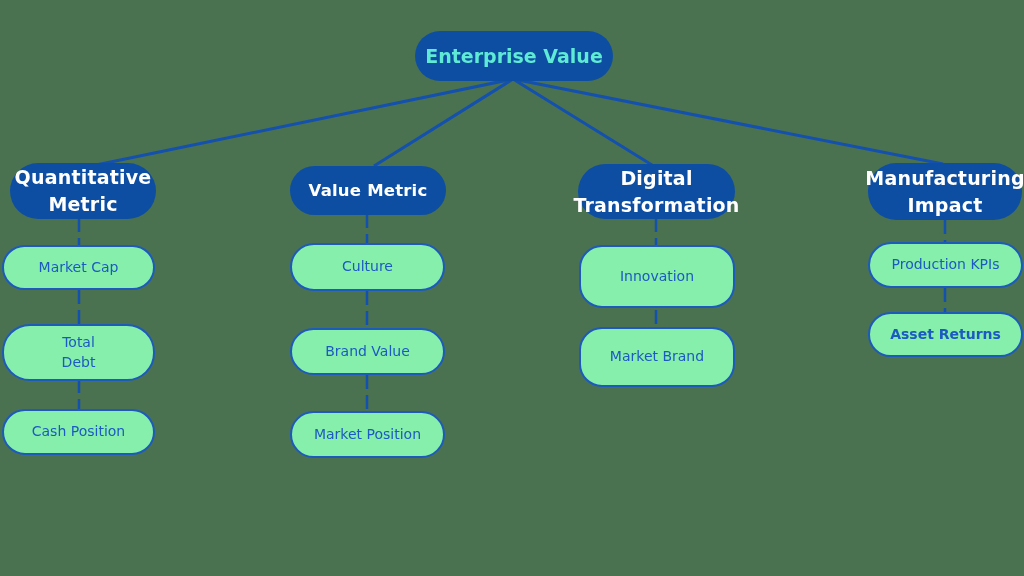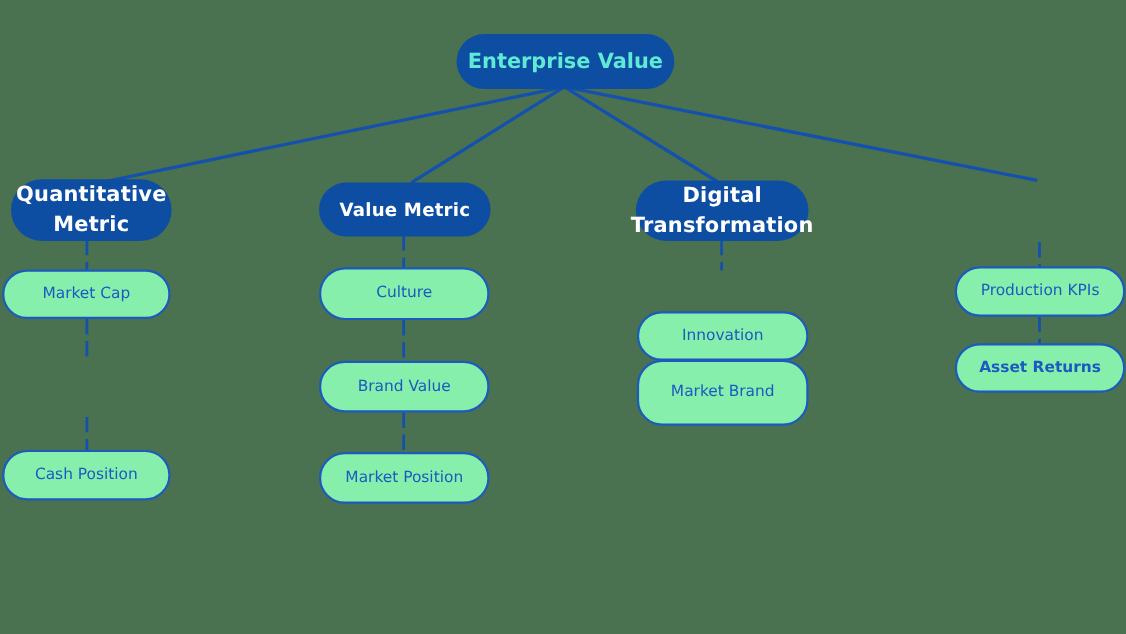--- a/index.html
+++ b/index.html
@@ -63,27 +63,31 @@
     <line x1="945" y1="288" x2="945" y2="329" stroke="#1450ae" stroke-width="2.5" stroke-dasharray="14 6"></line>
   </svg>
 
   <div class="node pill-root" style="left:415px;top:31px;width:198px;height:50px;">Enterprise Value</div>
 
   <div class="node pill-dark" style="left:10px;top:163px;width:146px;height:56px;">Quantitative
 Metric</div>
   <div class="node pill-dark" style="left:290px;top:166px;width:156px;height:49px;font-size:16.5px;">Value Metric</div>
   <div class="node pill-dark" style="left:578px;top:164px;width:157px;height:55px;">Digital
 Transformation</div>
+  <div class="node pill-dark" style="left:868px;top:163px;width:154px;height:57px;">Manufacturing
+Impact</div>
 
   <div class="node pill-light" style="left:2px;top:245px;width:153px;height:45px;border-radius:23px;">Market Cap</div>
+  <div class="node pill-light" style="left:2px;top:324px;width:153px;height:57px;">Total
+Debt</div>
   <div class="node pill-light" style="left:2px;top:409px;width:153px;height:46px;border-radius:23px;">Cash Position</div>
 
   <div class="node pill-light" style="left:290px;top:243px;width:155px;height:48px;border-radius:24px;">Culture</div>
   <div class="node pill-light" style="left:290px;top:328px;width:155px;height:47px;border-radius:24px;">Brand Value</div>
   <div class="node pill-light" style="left:290px;top:411px;width:155px;height:47px;border-radius:24px;">Market Position</div>
 
-  <div class="node pill-light" style="left:579px;top:245px;width:156px;height:45px;border-radius:23px;margin-top:38px;">Innovation</div>
+  <div class="node pill-light" style="left:579px;top:245px;width:156px;height:63px;border-radius:23px;">Innovation</div>
   <div class="node pill-light" style="left:579px;top:327px;width:156px;height:60px;border-radius:23px;">Market Brand</div>
 
   <div class="node pill-light" style="left:868px;top:242px;width:155px;height:46px;border-radius:23px;">Production KPIs</div>
   <div class="node pill-light" style="left:868px;top:312px;width:155px;height:45px;border-radius:23px;font-weight:bold;">Asset Returns</div>
 
 </div>
 
 </body></html>

